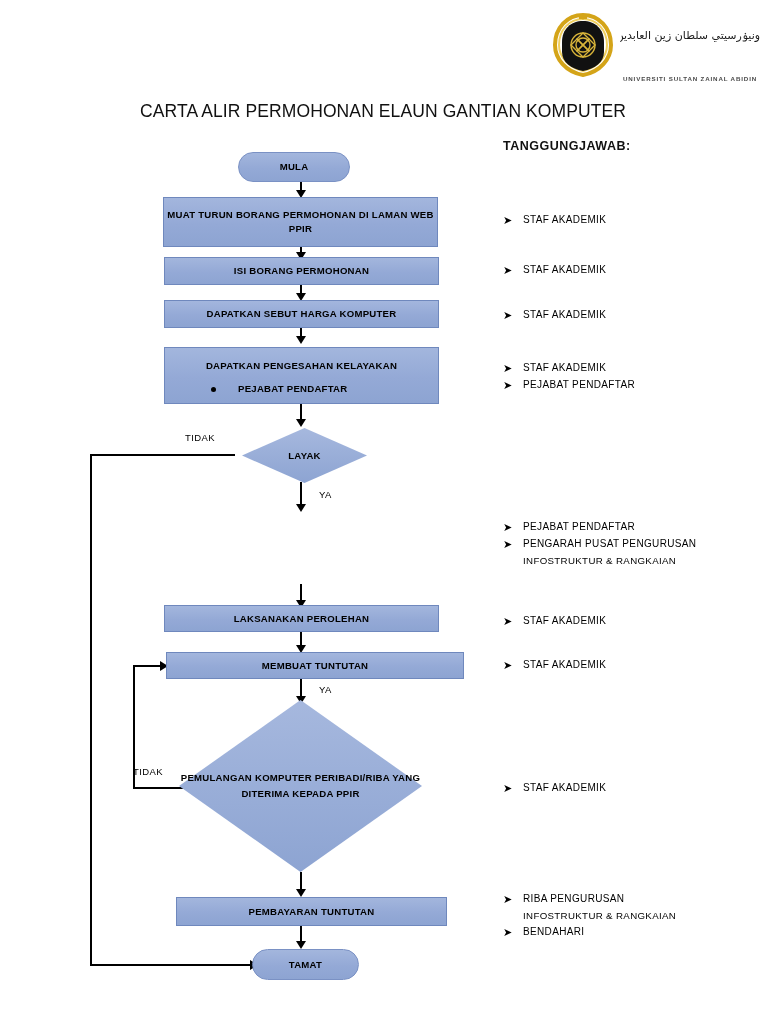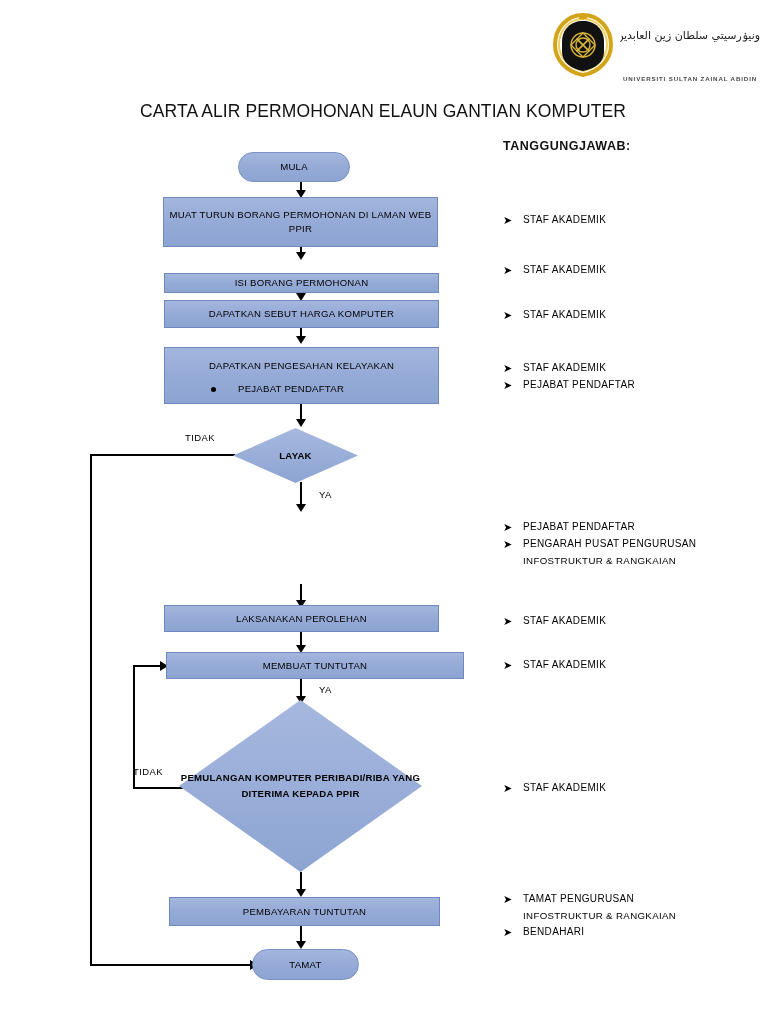--- a/index.html
+++ b/index.html
@@ -48,21 +48,21 @@
     letter-spacing:0.5px;white-space:nowrap;
   }
 
   
   .node{
     position:absolute;box-sizing:border-box;
     background:linear-gradient(to bottom,#a3b6dd 0%,#94a9d6 55%,#8da4d2 100%);
     border:1px solid #6f88bd;
     display:flex;flex-direction:column;
     align-items:center;justify-content:center;
-    color:#000;font-weight:normal;text-align:center;
+    color:#000;font-weight:bold;text-align:center;
     font-size:9.6px;letter-spacing:0.25px;line-height:1.45;
   }
   .node.term{border-radius:22px;border:1px solid #7a91c4;}
   .node .sub-line{
     display:flex;align-items:center;justify-content:flex-start;
     width:100%;box-sizing:border-box;padding-left:46px;
     margin-top:9px;text-align:left;
   }
   .node .bullet{
     width:5px;height:5px;border-radius:50%;background:#000;
@@ -196,37 +196,37 @@
   <div class="edge-label" style="left:133px;top:766px;">TIDAK</div>
 
   <div class="node term" style="left:238px;top:152px;width:112px;height:30px;">
     <span>MULA</span>
   </div>
 
   <div class="node" style="left:163px;top:197px;width:275px;height:50px;">
     <span>MUAT TURUN BORANG PERMOHONAN DI LAMAN WEB PPIR</span>
   </div>
 
-  <div class="node" style="left:164px;top:273px;width:275px;height:20px;">
+  <div class="node" style="left:164px;top:257px;width:275px;height:28px;">
     <span>ISI BORANG PERMOHONAN</span>
   </div>
 
   <div class="node" style="left:164px;top:300px;width:275px;height:28px;">
     <span>DAPATKAN SEBUT HARGA KOMPUTER</span>
   </div>
 
   <div class="node" style="left:164px;top:347px;width:275px;height:57px;justify-content:flex-start;padding-top:11px;">
     <span>DAPATKAN PENGESAHAN KELAYAKAN</span>
     <span class="sub-line">
       <span class="bullet"></span>
       <span class="sub-text">PEJABAT PENDAFTAR</span>
     </span>
   </div>
 
-  <div class="diamond" style="left:233px;top:428px;width:125px;height:55px;text-decoration:underline;">
+  <div class="diamond" style="left:242px;top:428px;width:125px;height:55px;text-decoration:underline;">
     <svg width="125" height="55" viewBox="0 0 125 55">
       <defs>
         <linearGradient id="dg1" x1="0" y1="0" x2="0" y2="1">
           <stop offset="0%" stop-color="#a6b8de"></stop>
           <stop offset="100%" stop-color="#8da4d2"></stop>
         </linearGradient>
       </defs>
       <polygon points="62.5,0 125,27.5 62.5,55 0,27.5" fill="url(#dg1)"></polygon>
     </svg>
     <div class="dlabel">LAYAK</div>
@@ -251,21 +251,21 @@
       </defs>
       <polygon points="121.5,0 243,86 121.5,172 0,86" fill="url(#dg2)"></polygon>
     </svg>
     <div class="dlabel">PEMULANGAN
 KOMPUTER
 PERIBADI/RIBA
 YANG DITERIMA
 KEPADA PPIR</div>
   </div>
 
-  <div class="node" style="left:169px;top:897px;width:271px;height:29px;">
+  <div class="node" style="left:176px;top:897px;width:271px;height:29px;">
     <span>PEMBAYARAN TUNTUTAN</span>
   </div>
 
   <div class="node term" style="left:252px;top:949px;width:107px;height:31px;">
     <span>TAMAT</span>
   </div>
 
   <div class="resp-group" style="top:212px;">
     <div class="resp-row">
       <span class="resp-marker">➤</span>
@@ -327,21 +327,21 @@
   <div class="resp-group" style="top:780px;">
     <div class="resp-row">
       <span class="resp-marker">➤</span>
       <span class="resp-text">STAF AKADEMIK</span>
     </div>
   </div>
 
   <div class="resp-group" style="top:891px;">
     <div class="resp-row">
       <span class="resp-marker">➤</span>
-      <span class="resp-text">TAMAT PENGURUSAN</span>
+      <span class="resp-text">RIBA PENGURUSAN</span>
     </div>
     <div class="resp-cont">INFOSTRUKTUR &amp; RANGKAIAN</div>
     <div class="resp-row">
       <span class="resp-marker">➤</span>
       <span class="resp-text">BENDAHARI</span>
     </div>
   </div>
 
 </div>
 

